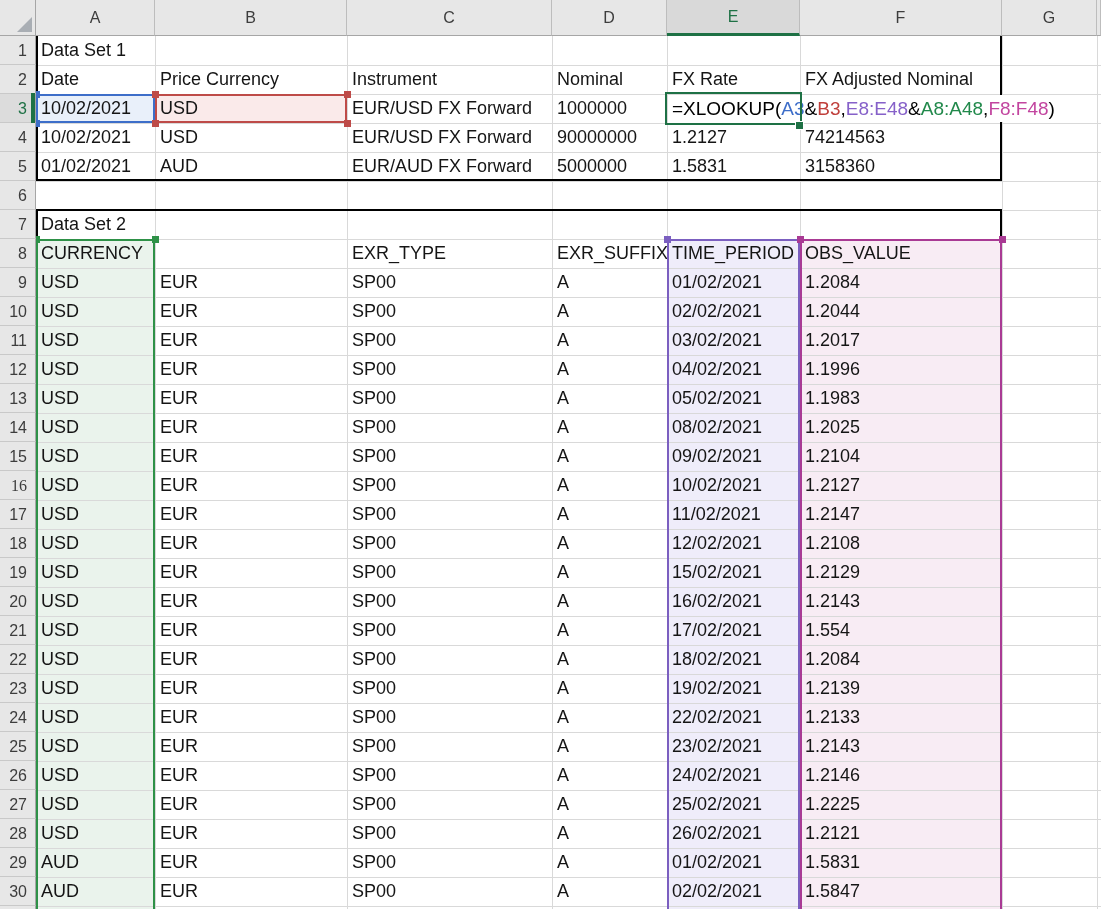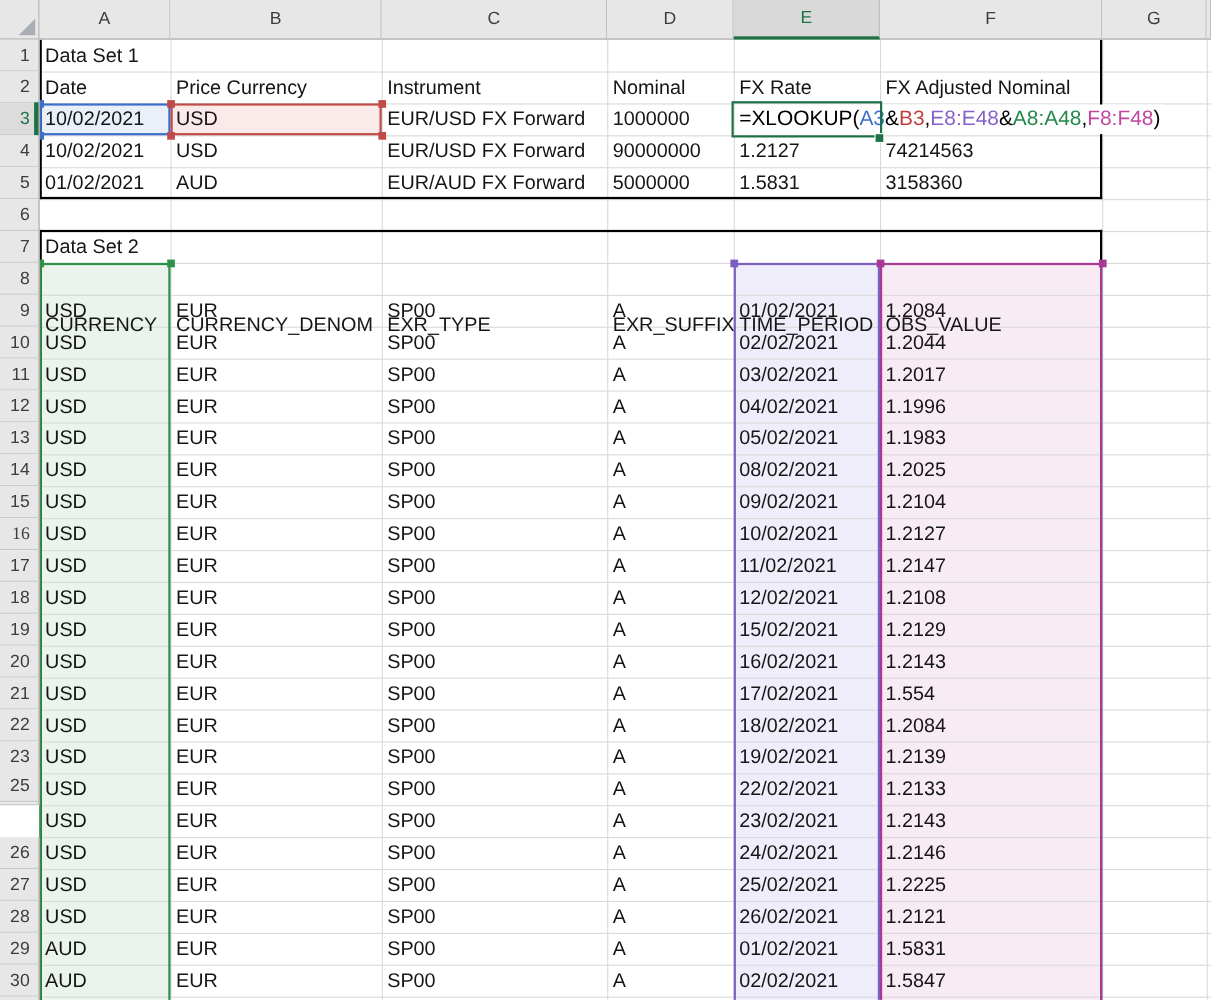--- a/index.html
+++ b/index.html
@@ -10,21 +10,21 @@
   .ca{left:36px;width:119px;}
   .cb{left:155px;width:192px;}
   .cc{left:347px;width:205px;}
   .cd{left:552px;width:115px;}
   .ce{left:667px;width:133px;}
   .cf{left:800px;width:202px;}
   .cg{left:1002px;width:95px;}
   .chend{left:1097px;width:4px;}
 
   
-  .rt1{top:36px;}.rt2{top:65px;}.rt3{top:94px;}.rt4{top:123px;}.rt5{top:152px;}.rt7{top:210px;}.rt8{top:239px;margin-top:42px;}
+  .rt1{top:36px;}.rt2{top:65px;}.rt3{top:94px;}.rt4{top:123px;}.rt5{top:152px;}.rt7{top:210px;}.rt8{top:239px;}
 
   
   .col-h{position:absolute;top:0;height:36px;background:#E7E7E7;border-right:1px solid #BDBDBD;
     border-bottom:1px solid #A6A6A6;box-sizing:border-box;text-align:center;line-height:35px;
     font-size:16px;color:#3d3d3d;z-index:6;}
   .col-h.active{background:#D9D9D9;color:#1E7145;border-bottom:3px solid #1E7145;line-height:33px;}
   .corner{position:absolute;left:0;top:0;width:36px;height:36px;background:#E7E7E7;
     border-right:1px solid #A6A6A6;border-bottom:1px solid #A6A6A6;box-sizing:border-box;z-index:6;}
   .tri{position:absolute;right:3px;bottom:3px;width:0;height:0;
     border-left:15px solid transparent;border-bottom:15px solid #A9AEB4;}
@@ -167,21 +167,21 @@
       <div class="row-h" style="top: 442px;">15</div>
       <div class="row-h" style="top: 471px; font-family: Liberation Serif, serif;">16</div>
       <div class="row-h" style="top: 500px;">17</div>
       <div class="row-h" style="top: 529px;">18</div>
       <div class="row-h" style="top: 558px;">19</div>
       <div class="row-h" style="top: 587px;">20</div>
       <div class="row-h" style="top: 616px;">21</div>
       <div class="row-h" style="top: 645px;">22</div>
       <div class="row-h" style="top: 674px;">23</div>
       <div class="row-h" style="top: 703px;">24</div>
-      <div class="row-h" style="top: 700px;">25</div>
+      <div class="row-h" style="top: 732px;">25</div>
       <div class="row-h" style="top: 761px;">26</div>
       <div class="row-h" style="top: 790px;">27</div>
       <div class="row-h" style="top: 819px;">28</div>
       <div class="row-h" style="top: 848px;">29</div>
       <div class="row-h" style="top: 877px;">30</div>
     </div>
   <div id="rowfill"></div>
 
   <div class="cell ca rt1">Data Set 1</div>
   <div class="cell ca rt2">Date</div>
@@ -205,21 +205,20 @@
 
   <div class="cell ca rt5 num">01/02/2021</div>
   <div class="cell cb rt5">AUD</div>
   <div class="cell cc rt5">EUR/AUD FX Forward</div>
   <div class="cell cd rt5 num">5000000</div>
   <div class="cell ce rt5 num">1.5831</div>
   <div class="cell cf rt5 num">3158360</div>
 
   <div class="cell ca rt7">Data Set 2</div>
   <div class="cell ca rt8">CURRENCY</div>
-  <div class="cell cb rt8">CURRENCY_DENOM</div>
   <div class="cell cc rt8">EXR_TYPE</div>
   <div class="cell cd rt8">EXR_SUFFIX</div>
   <div class="cell ce rt8">TIME_PERIOD</div>
   <div class="cell cf rt8">OBS_VALUE</div>
 
   <div id="ds2-rows">
       <div class="grid-row" style="top: 268px;">
       <div class="cell ca">USD</div>
       <div class="cell cb">EUR</div>
       <div class="cell cc">SP00</div>

